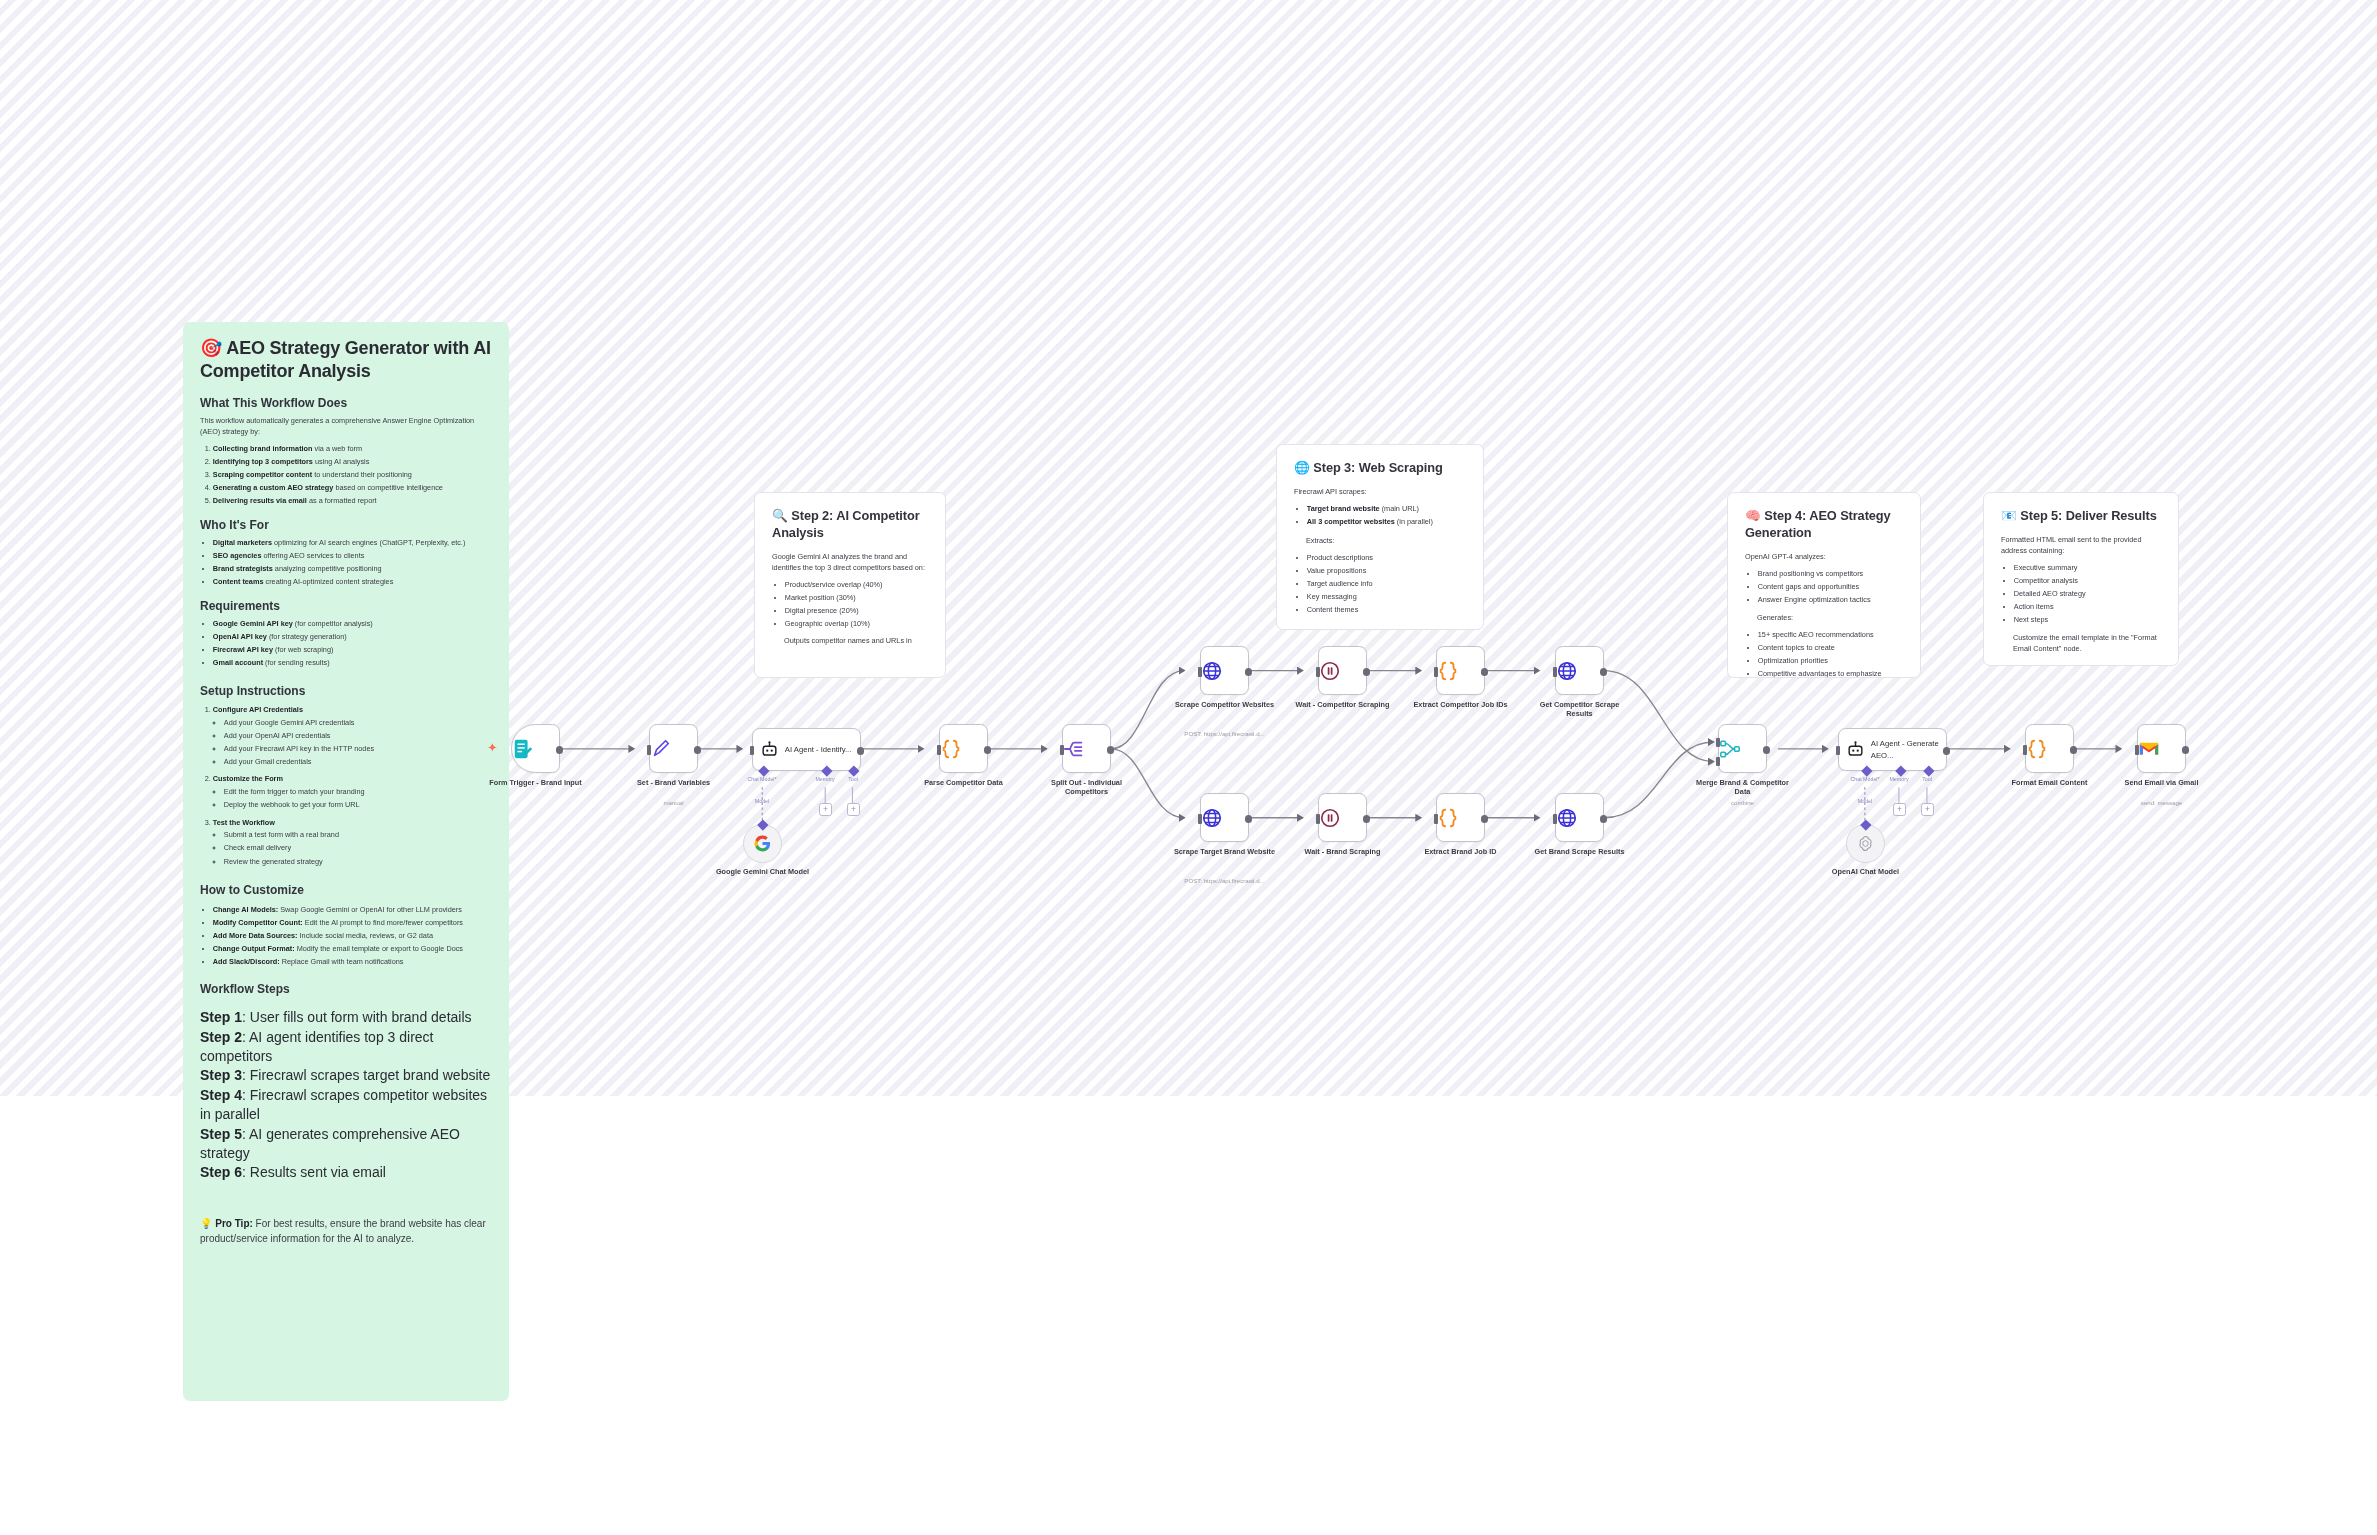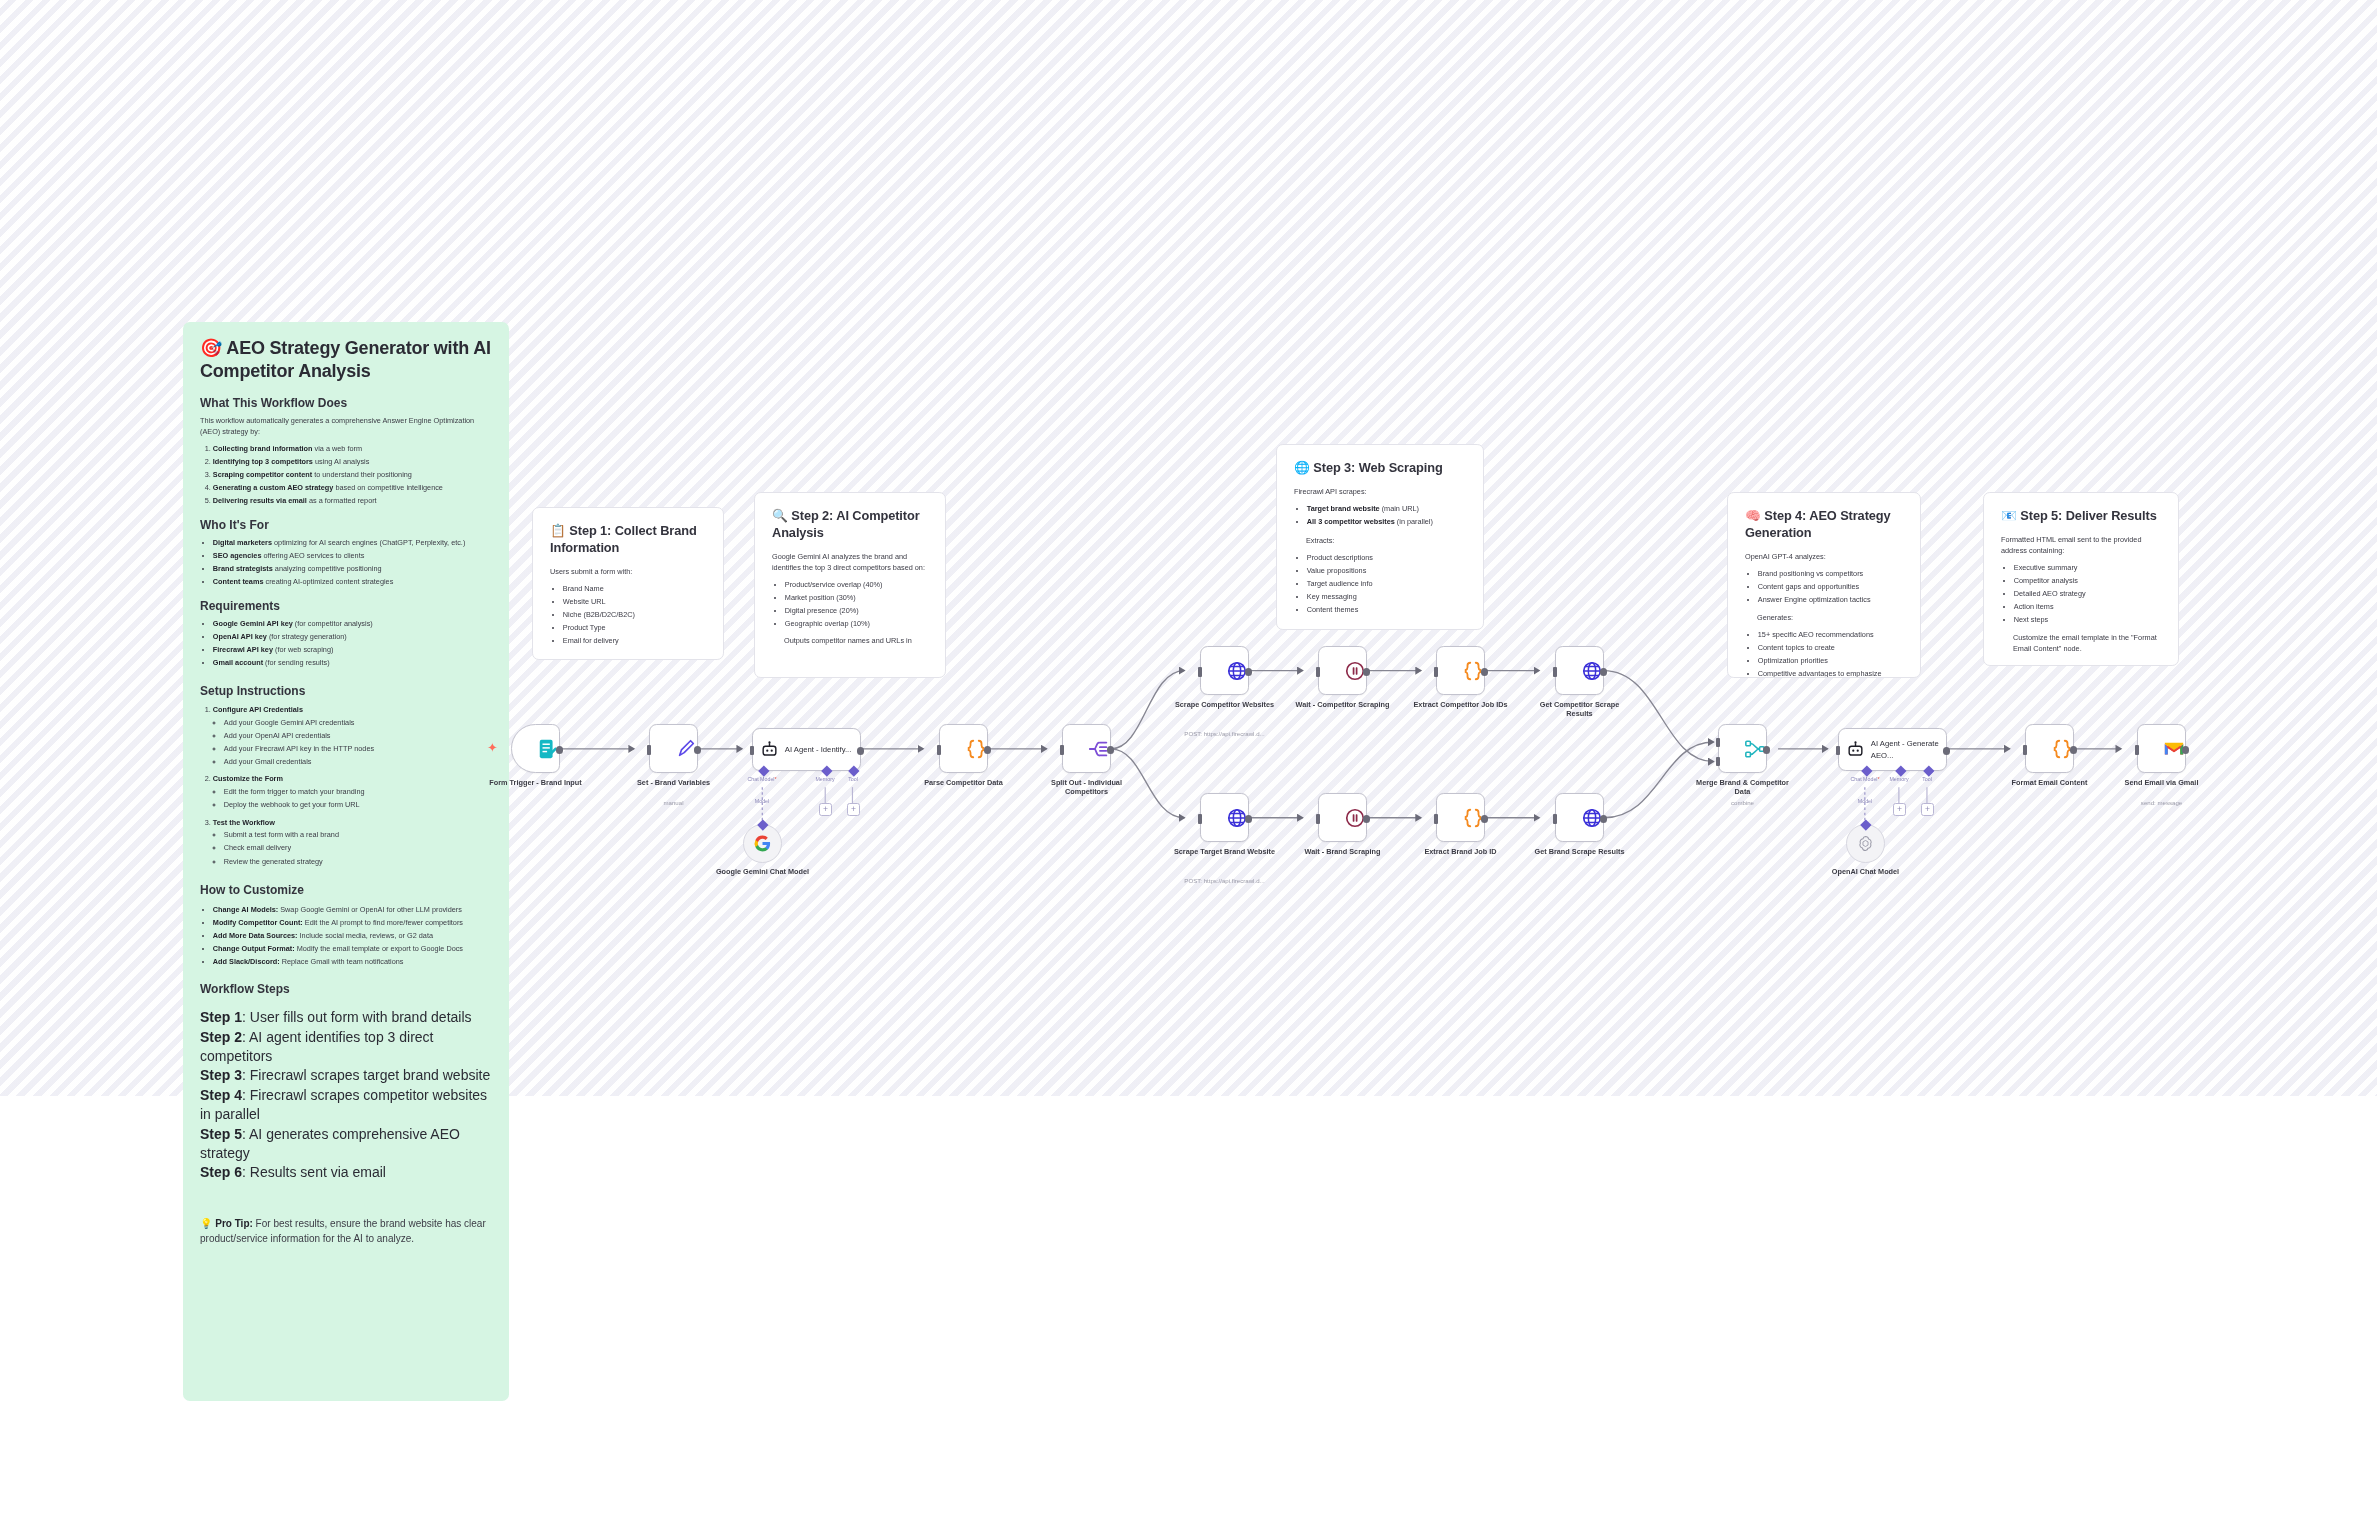--- a/index.html
+++ b/index.html
@@ -59,21 +59,21 @@
   .protip { margin-top: 34px; font-size: 10px; line-height: 1.5; color: #3b3b45; }
   .emoji { font-size: 1em; }
 
   
   .node {
     position: absolute;
     width: 49px; height: 49px;
     background: #ffffff;
     border: 1px solid #c3c3ce;
     border-radius: 7.7px;
-    display: flex; align-items: center; justify-content: flex-end;
+    display: flex; align-items: center; justify-content: flex-start;
     box-shadow: 0 0.9px 1.7px rgba(0,0,0,0.04);
   }
   .node.trigger { border-top-left-radius: 25px; border-bottom-left-radius: 25px; }
   .node.wide {
     width: 94px; height: 43px;
     justify-content: flex-start; padding: 0 6.8px; gap: 6px;
   }
   .node .label {
     position: absolute;
     top: 100%; left: 50%; transform: translateX(-50%);
@@ -266,34 +266,20 @@
       <div><b>Step 5</b><span>: AI generates comprehensive AEO strategy</span></div>
       <div><b>Step 6</b><span>: Results sent via email</span></div>
     </div>
 
     <div class="protip">
       <span class="emoji">💡</span>
       <b>Pro Tip:</b><span> For best results, ensure the brand website has clear product/service information for the AI to analyze.</span>
     </div>
   </div>
 
-  <div class="sticky white" style="left:532px; top:507px; width:192px; height:153px;">
-    <h2>
-      <span class="emoji">📋</span>
-      <span>Step 1: Collect Brand Information</span>
-    </h2>
-    <p>Users submit a form with:</p>
-    <ul>
-      <li>Brand Name</li>
-      <li>Website URL</li>
-      <li>Niche (B2B/D2C/B2C)</li>
-      <li>Product Type</li>
-      <li>Email for delivery</li>
-    </ul>
-  </div>
 
   <div class="sticky white" style="left:754px; top:492px; width:192px; height:186px;">
     <h2>
       <span class="emoji">🔍</span>
       <span>Step 2: AI Competitor Analysis</span>
     </h2>
     <p>Google Gemini AI analyzes the brand and identifies the top 3 direct competitors based on:</p>
     <ul>
       <li>Product/service overlap (40%)</li>
       <li>Market position (30%)</li>

